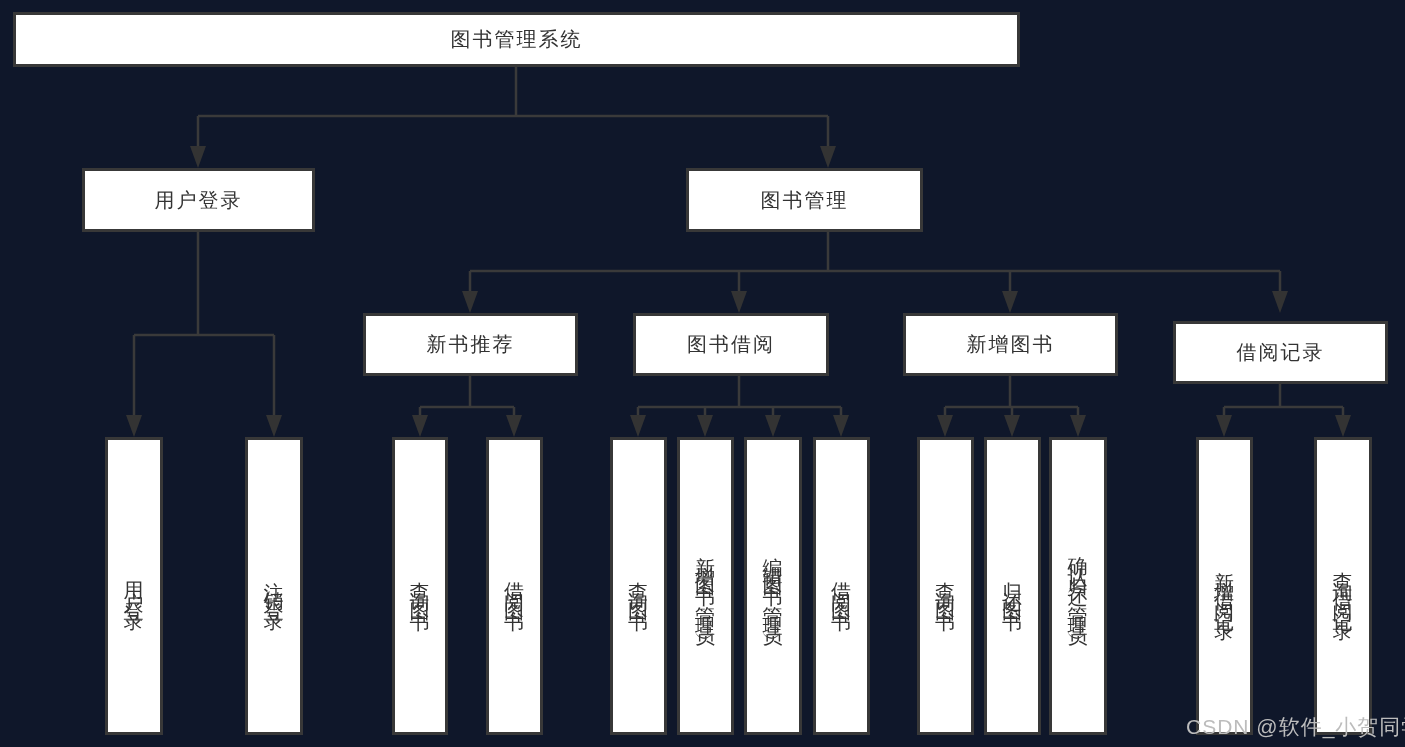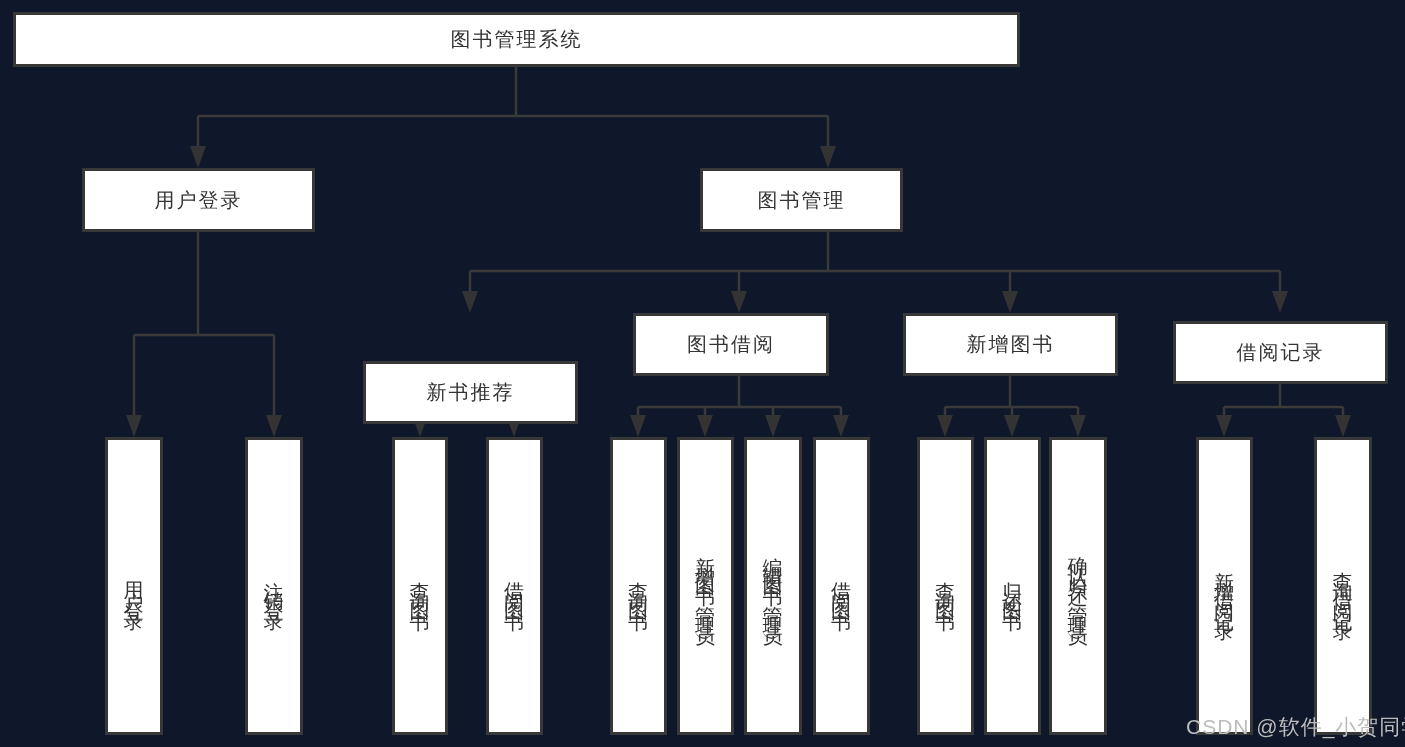--- a/index.html
+++ b/index.html
@@ -104,23 +104,23 @@
       <polygon points="1004,415 1020,415 1012,437"></polygon>
       <polygon points="1070,415 1086,415 1078,437"></polygon>
       <polygon points="1216,415 1232,415 1224,437"></polygon>
       <polygon points="1335,415 1351,415 1343,437"></polygon>
     </g>
   </svg>
 
   <div class="node" style="left:13px; top:12px; width:1007px; height:55px;">图书管理系统</div>
 
   <div class="node" style="left:82px; top:168px; width:233px; height:64px;">用户登录</div>
-  <div class="node" style="left:700px; top:168px; width:203px; height:64px;">图书管理</div>
+  <div class="node" style="left:686px; top:168px; width:237px; height:64px;">图书管理</div>
 
-  <div class="node" style="left:363px; top:313px; width:215px; height:63px;margin-top:48px;">新书推荐</div>
+  <div class="node" style="left:363px; top:313px; width:215px; height:63px;">新书推荐</div>
   <div class="node" style="left:633px; top:313px; width:196px; height:63px;font-family:Liberation Serif, serif;">图书借阅</div>
   <div class="node" style="left:903px; top:313px; width:215px; height:63px;">新增图书</div>
   <div class="node" style="left:1173px; top:313px; width:215px; height:63px;margin-top:8px;">借阅记录</div>
 
   <div class="leaf" style="left:105px; width:58px;">
     <span class="vtext">用户登录</span>
   </div>
   <div class="leaf" style="left:245px; width:58px;">
     <span class="vtext">注销登录</span>
   </div>

